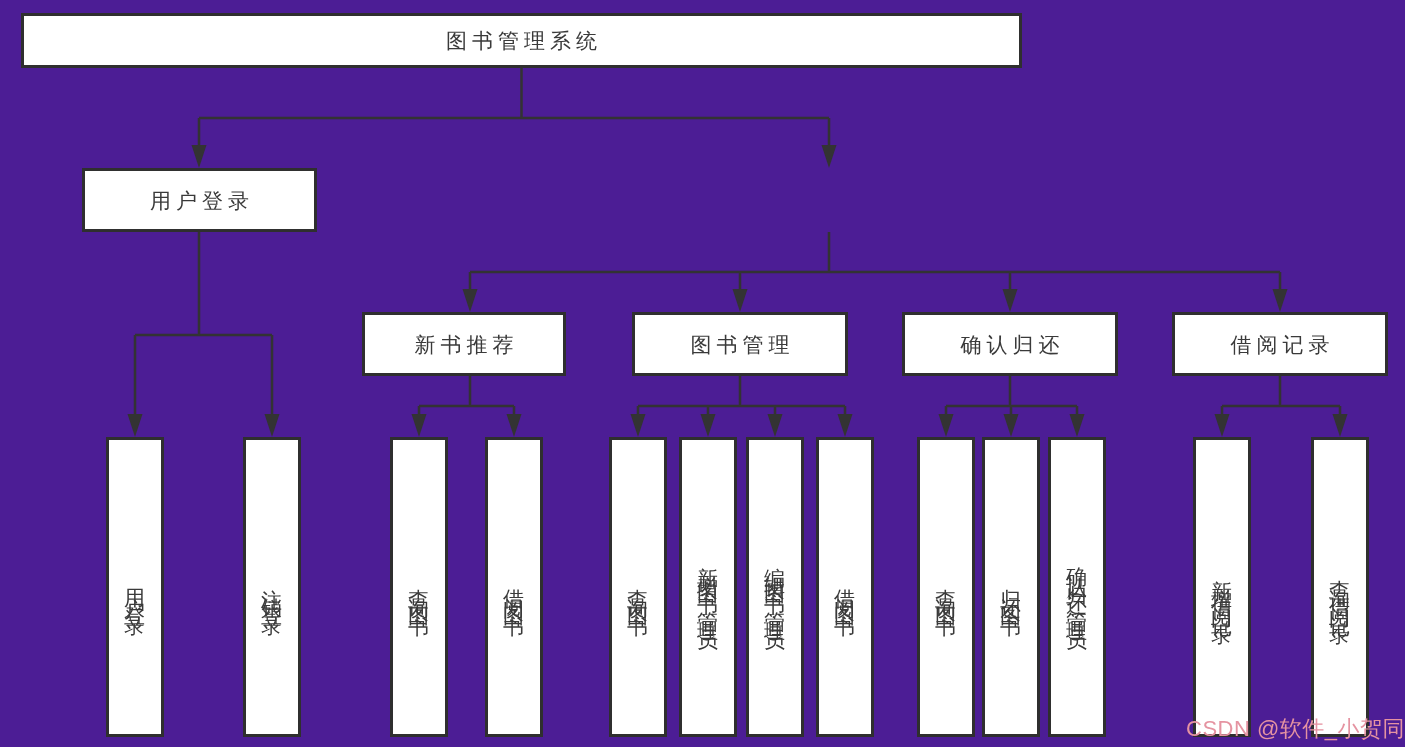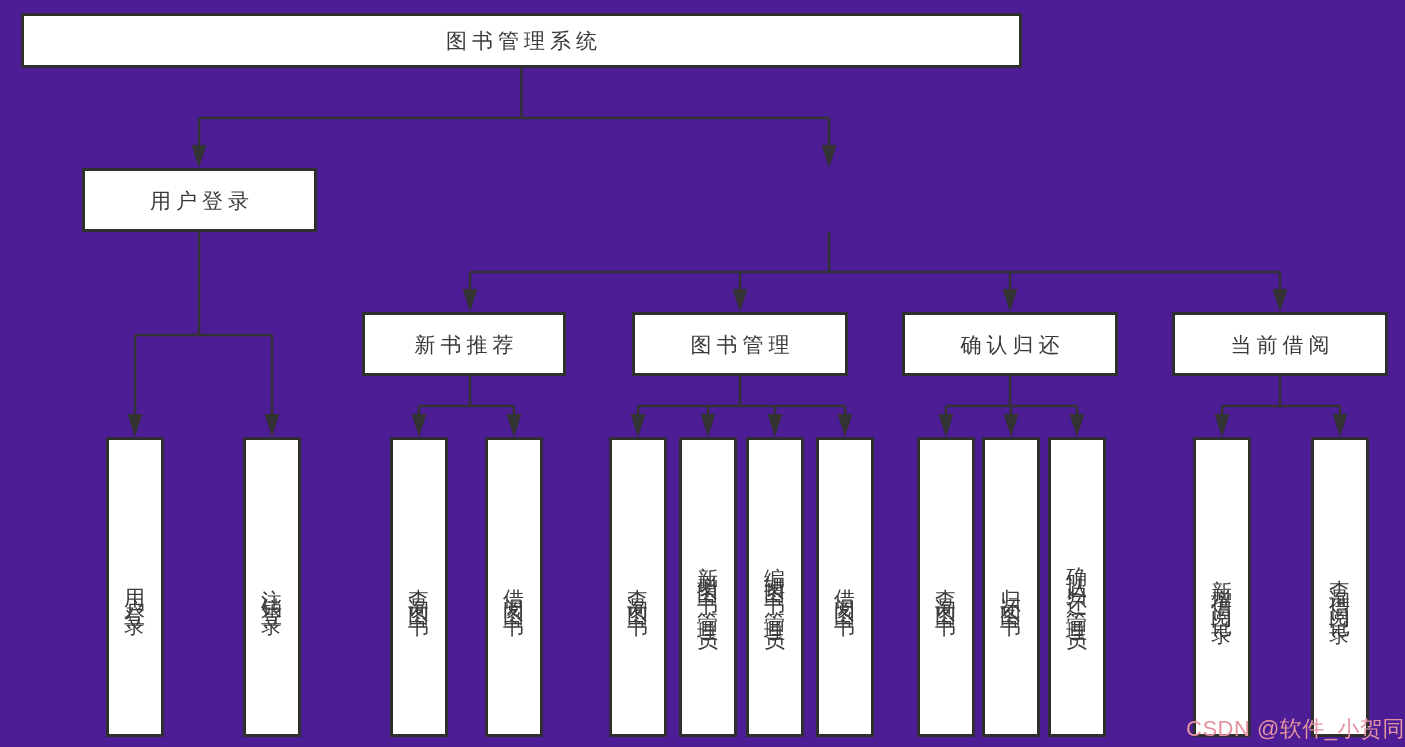--- a/index.html
+++ b/index.html
@@ -93,21 +93,21 @@
   <div class="hbox" style="left:362px; top:312px; width:204px; height:64px;">
     <span class="hlabel">新书推荐</span>
   </div>
   <div class="hbox" style="left:632px; top:312px; width:216px; height:64px;">
     <span class="hlabel">图书管理</span>
   </div>
   <div class="hbox" style="left:902px; top:312px; width:216px; height:64px;">
     <span class="hlabel">确认归还</span>
   </div>
   <div class="hbox" style="left:1172px; top:312px; width:216px; height:64px;">
-    <span class="hlabel">当前借阅</span>
+    <span class="hlabel">借阅记录</span>
   </div>
 
   <div class="vbox" style="left:106px;">
     <span class="vlabel">用户登录</span>
   </div>
   <div class="vbox" style="left:243px;">
     <span class="vlabel">注销登录</span>
   </div>
 
   <div class="vbox" style="left:390px;">

